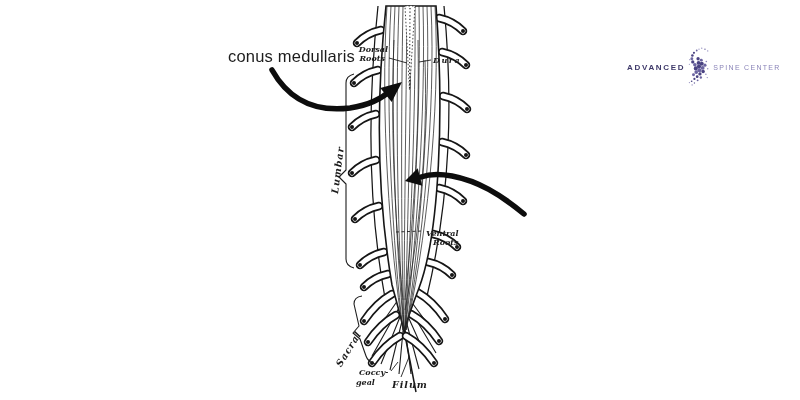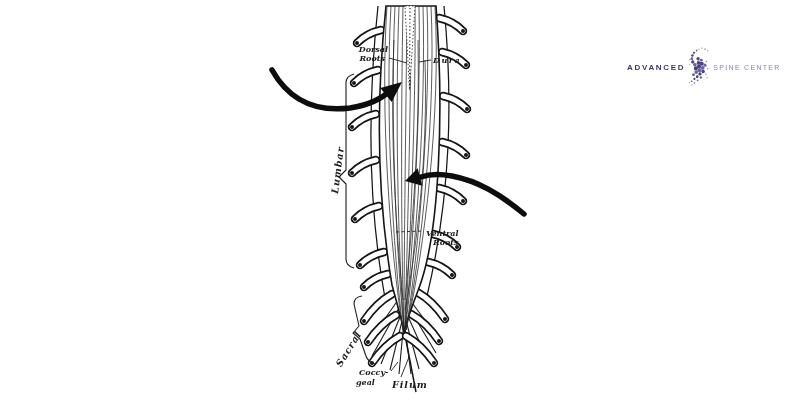--- a/index.html
+++ b/index.html
@@ -138,20 +138,21 @@
     <g>
       <path class="arrow" d="M272,70 C290,102 318,112 350,108 C370,105 384,97 392,89"></path>
       <polygon class="arrowhead" points="402,82 391.7,102 380.3,88"></polygon>
     </g>
     <g>
       <path class="arrow" d="M524,214 C500,194 478,181 452,176 C438,173.5 428,174.5 421,177"></path>
       <polygon class="arrowhead" points="405,181 417.7,168.3 422.3,185.7"></polygon>
     </g>
   </svg>
 
+  <div class="note note-conus">conus medullaris</div>
 
   <div class="logo">
     <span class="logo-adv">ADVANCED</span>
     <svg class="logo-icon" viewBox="0 0 24 44" xmlns="http://www.w3.org/2000/svg">
       <circle class="d2" cx="15" cy="1.5" r=".7"></circle>
         <circle class="d3" cx="18.5" cy="2.5" r=".8"></circle>
       <circle class="d2" cx="21.5" cy="4.5" r=".7"></circle>
         <circle class="d2" cx="12" cy="2.5" r=".6"></circle>
       <circle class="d3" cx="9.5" cy="4" r="1"></circle>
         <circle class="d1" cx="6.5" cy="6.5" r="1.2"></circle>

